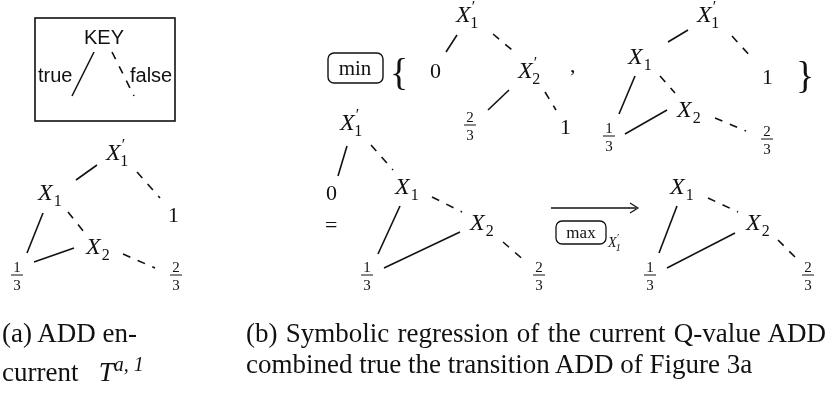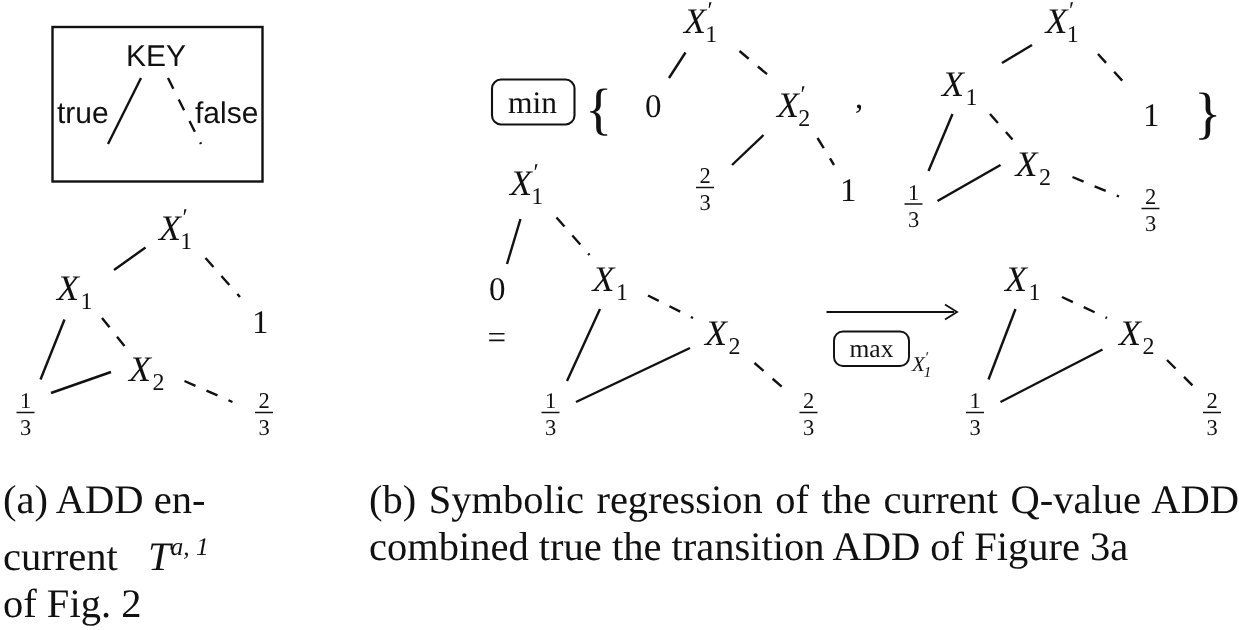--- a/index.html
+++ b/index.html
@@ -150,16 +150,15 @@
     <g>
       <text x="808" y="272" text-anchor="middle" class="lbl frac">2</text>
       <line x1="802" y1="275" x2="814" y2="275" stroke="#111" stroke-width="1"></line>
       <text x="808" y="290" text-anchor="middle" class="lbl frac">3</text>
     </g>
   </g>
 </svg>
 
 <div class="caption cap-a">
   <div>(a) ADD en-</div>
-  <div><span>current</span>&nbsp;&nbsp;&nbsp;<i>T</i><sup style="font-size:17px;font-style:italic">a, 1</sup></div>
-  <div>of Fig. 2</div>
+  <div><span>current</span>&nbsp;&nbsp;&nbsp;<i>T</i><sup style="font-size:20px;font-style:italic">a, 1</sup></div>
 </div>
 <div class="caption cap-b">(b) Symbolic regression of the current Q-value ADD combined true the transition ADD of Figure 3a</div>
 
 </body></html>

